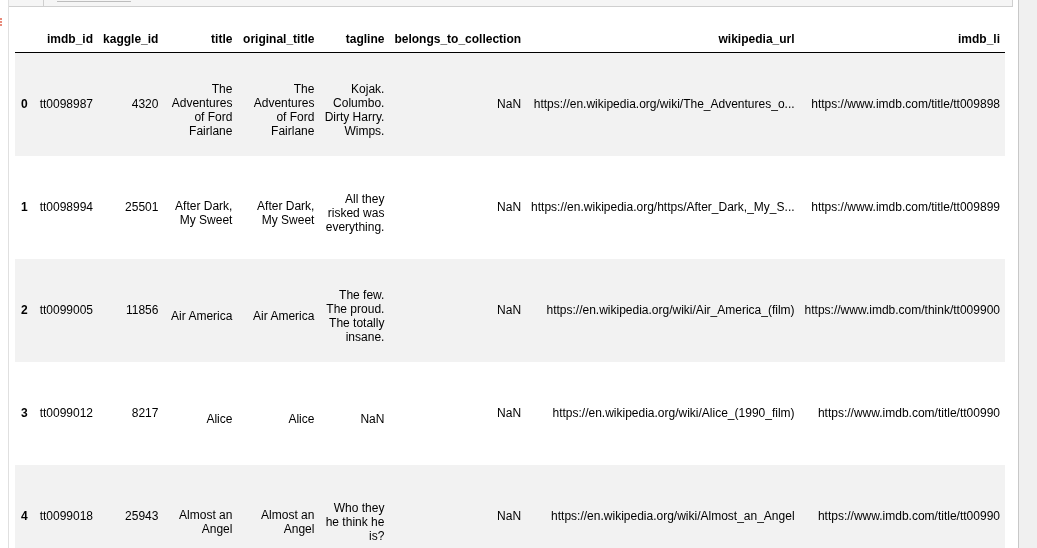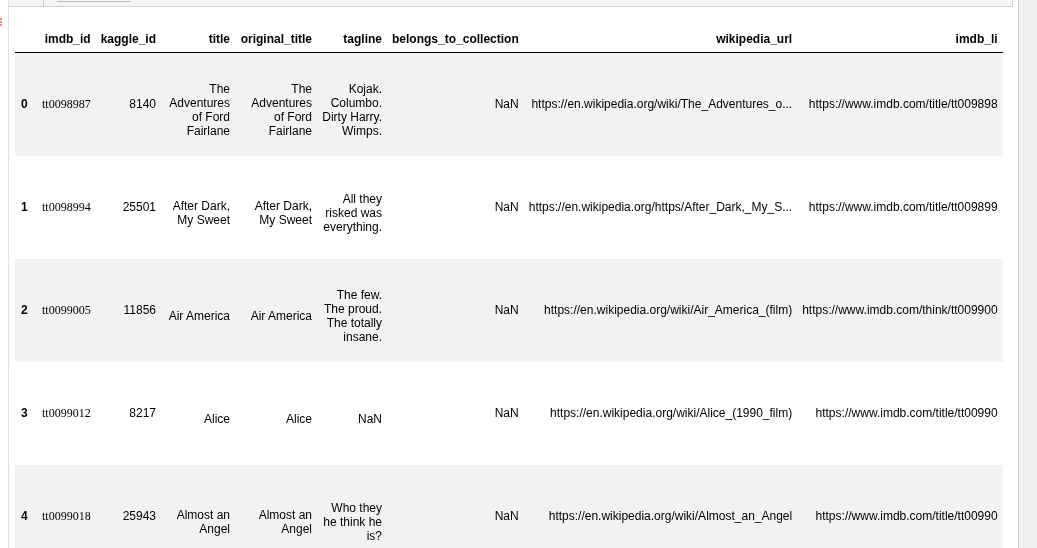--- a/index.html
+++ b/index.html
@@ -50,21 +50,21 @@
   table.df td, table.df tbody th {
     text-align: right; vertical-align: middle; padding: 0 5px;
     line-height: 14px; font-weight: normal;
   }
   table.df tbody th.idx { font-weight: bold; text-align: left; padding-left: 6px; }
   .wrap { white-space: normal; display: inline-block; text-align: right; margin-top: 11px; }
   .w-title { width: 64px; }
   .w-otitle { width: 72px; }
   .w-tag { width: 60px; }
   .col-idx { width: 12px; }
-  .col-imdb { text-align: right; font-family: Liberation Serif, serif; }
+  .col-imdb { text-align: right; }
 </style>
 </head>
 <body>
 
 <div class="page">
   <div class="left-gutter">
     <div class="gutter-mark"></div>
   </div>
   <div class="top-strip">
     <div class="divider"></div>
@@ -84,21 +84,21 @@
           <th>tagline</th>
           <th>belongs_to_collection</th>
           <th>wikipedia_url</th>
           <th>imdb_li</th>
         </tr>
       </thead>
       <tbody>
         <tr class="odd">
           <th class="idx">0</th>
           <td class="col-imdb">tt0098987</td>
-          <td>8140</td>
+          <td>4320</td>
           <td><span class="wrap w-title">The Adventures of Ford Fairlane</span></td>
           <td><span class="wrap w-otitle">The Adventures of Ford Fairlane</span></td>
           <td><span class="wrap w-tag">Kojak. Columbo. Dirty Harry. Wimps.</span></td>
           <td>NaN</td>
           <td>https://en.wikipedia.org/wiki/The_Adventures_o...</td>
           <td>https://www.imdb.com/title/tt009898</td>
         </tr>
         <tr class="even">
           <th class="idx">1</th>
           <td class="col-imdb">tt0098994</td>

